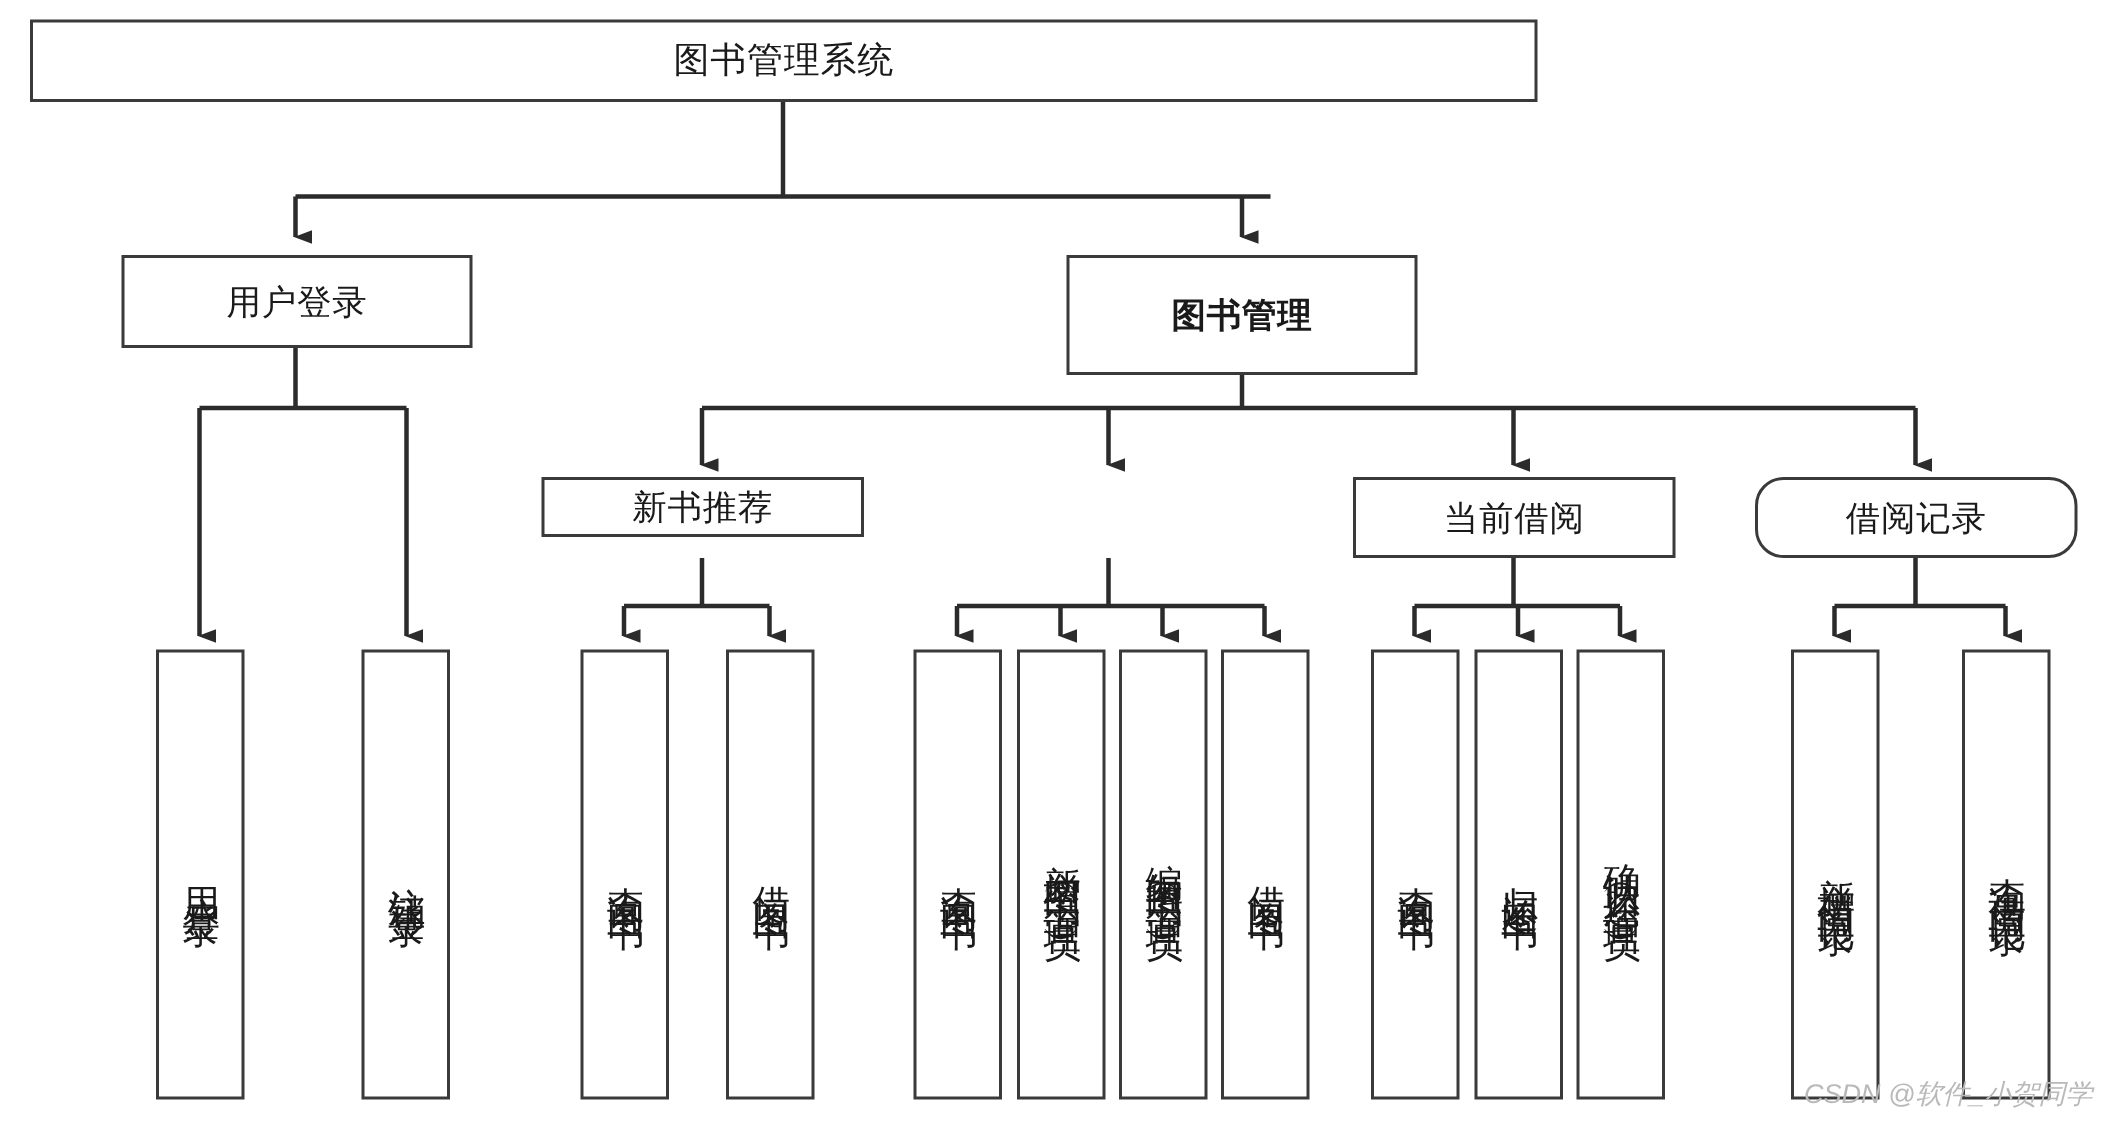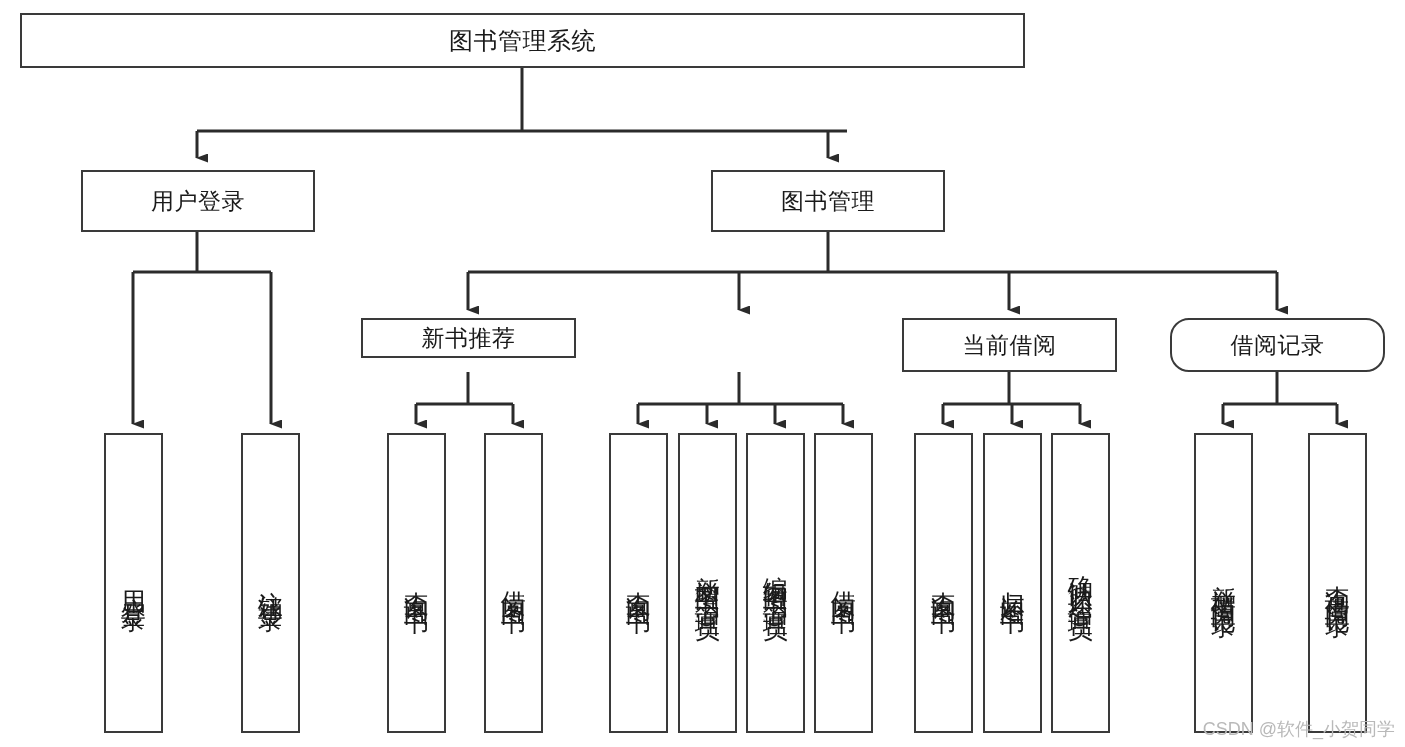--- a/index.html
+++ b/index.html
@@ -65,20 +65,21 @@
     white-space: nowrap;
   }
   #watermark {
     position: absolute;
     right: 10px;
     bottom: 6px;
     font-size: 18px;
     color: #b9b9b9;
     white-space: nowrap;
     user-select: none;
+    font-style: italic;
   }
 </style>
 </head>
 <body>
 
 <div id="diagram-root">
 
   <svg id="edges-layer" viewBox="0 0 1405 747" width="1405" height="747" xmlns="http://www.w3.org/2000/svg">
     <defs>
       <marker id="arrowhead" markerWidth="9" markerHeight="12" refX="4.5" refY="11" orient="auto" markerUnits="userSpaceOnUse">
@@ -129,21 +130,21 @@
     </g>
   </svg>
 
   <div class="node horiz root" style="left:20px; top:13px; width:1005px; height:55px;">
     <span class="node-label">图书管理系统</span>
   </div>
 
   <div class="node horiz" style="left:81px; top:170px; width:234px; height:62px;">
     <span class="node-label">用户登录</span>
   </div>
-  <div class="node horiz" style="left:711px; top:170px; width:234px; height:62px;">
+  <div class="node horiz" style="left:711px; top:170px; width:234px; height:80px;font-weight:bold;">
     <span class="node-label">图书管理</span>
   </div>
 
   <div class="node horiz" style="left:361px; top:318px; width:215px; height:40px;">
     <span class="node-label">新书推荐</span>
   </div>
   <div class="node horiz" style="left:902px; top:318px; width:215px; height:54px;">
     <span class="node-label">当前借阅</span>
   </div>
   <div class="node horiz" style="left:1170px; top:318px; width:215px; height:54px;border-radius:19px;">

